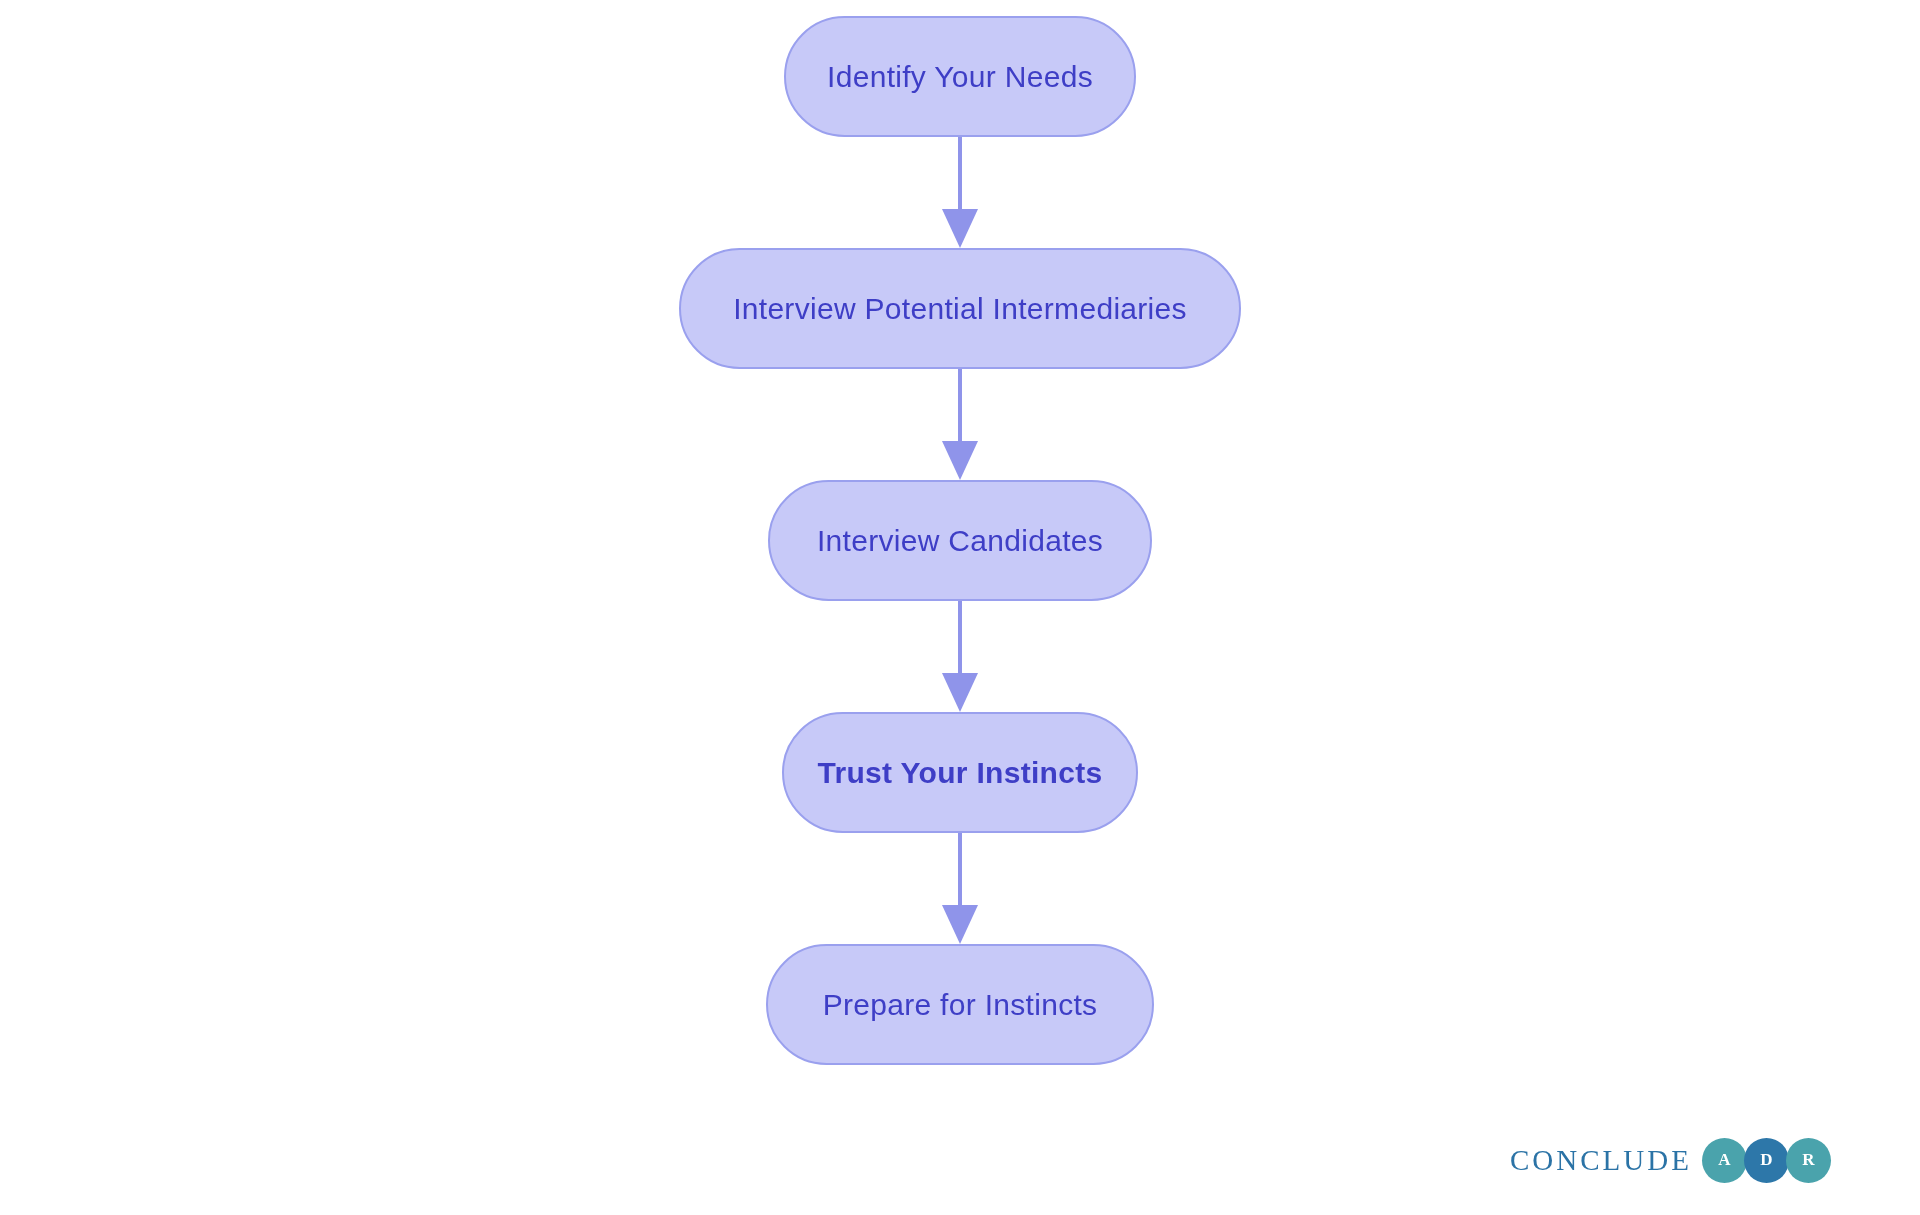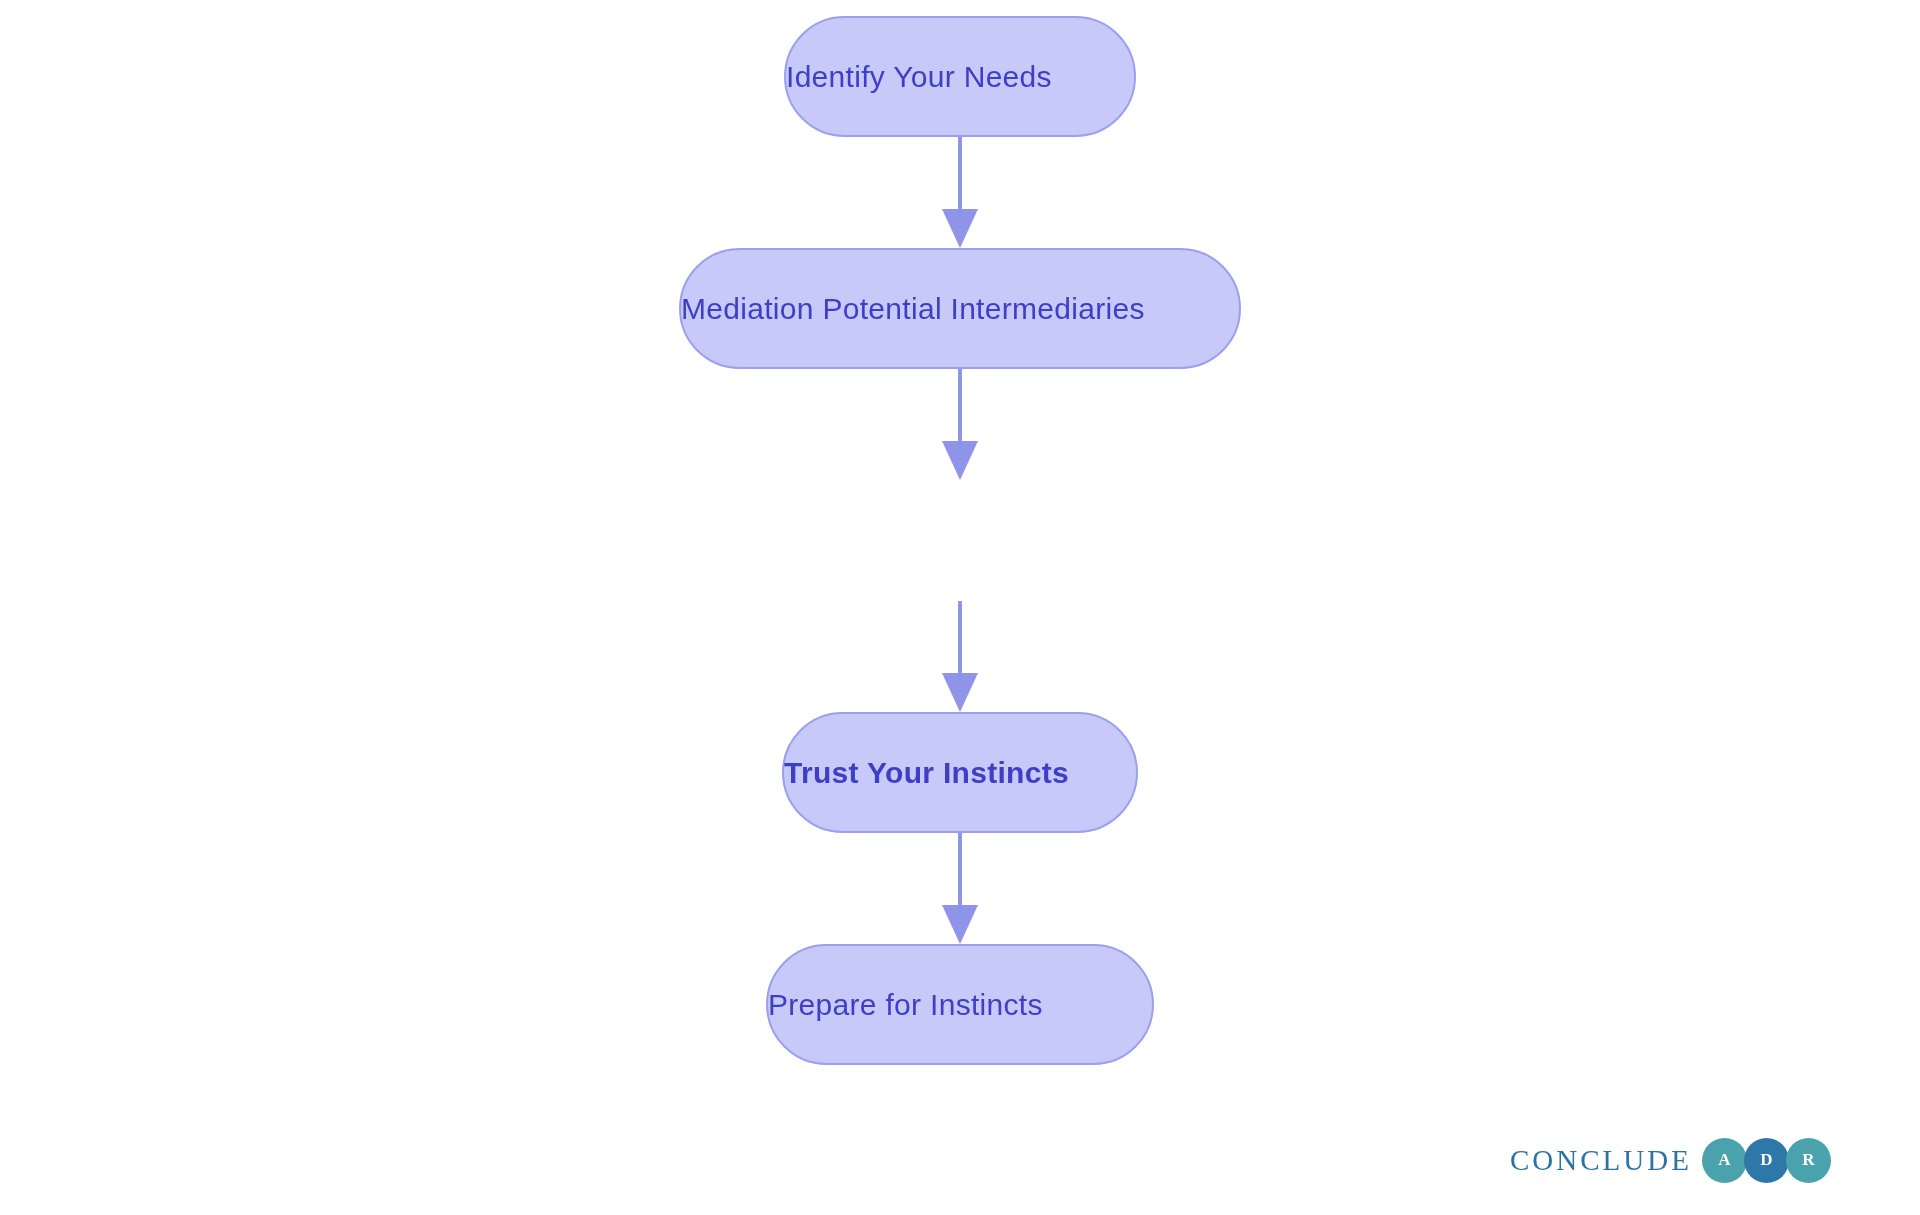--- a/index.html
+++ b/index.html
@@ -18,21 +18,21 @@
   .node {
     position: absolute;
     left: 50%;
     transform: translateX(-50%);
     height: 121px;
     border-radius: 60.5px;
     background: var(--node-fill, #c7c9f8);
     border: 2px solid var(--node-border, #9aa0ee);
     display: flex;
     align-items: center;
-    justify-content: flex-start;
+    justify-content: center;
   }
   .node-0 { top: 16px;  width: 352px; }
   .node-1 { top: 248px; width: 562px; }
   .node-2 { top: 480px; width: 384px; }
   .node-3 { top: 712px; width: 356px; font-weight: bold; }
   .node-4 { top: 944px; width: 388px; }
 
   .node-label {
     color: var(--node-text, #3e3ec6);
     font-size: 30px;
@@ -113,28 +113,31 @@
   <div class="node node-0">
     <span class="node-label">Identify Your Needs</span>
   </div>
 
   <div class="arrow arrow-0">
     <div class="stem"></div>
     <div class="head"></div>
   </div>
 
   <div class="node node-1">
-    <span class="node-label">Mediation Potential Intermediaries</span>
+    <span class="node-label">Interview Potential Intermediaries</span>
   </div>
 
   <div class="arrow arrow-1">
     <div class="stem"></div>
     <div class="head"></div>
   </div>
 
+  <div class="node node-2">
+    <span class="node-label">Interview Candidates</span>
+  </div>
 
   <div class="arrow arrow-2">
     <div class="stem"></div>
     <div class="head"></div>
   </div>
 
   <div class="node node-3">
     <span class="node-label">Trust Your Instincts</span>
   </div>
 

